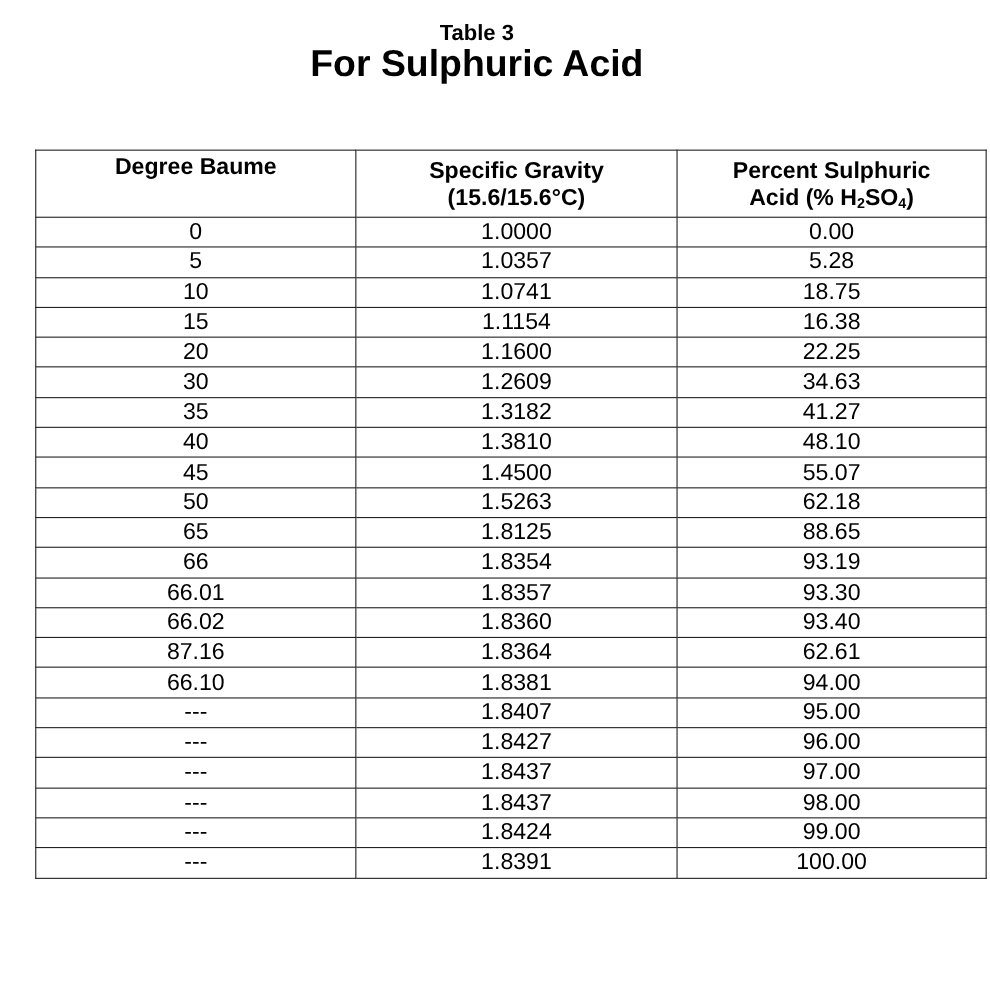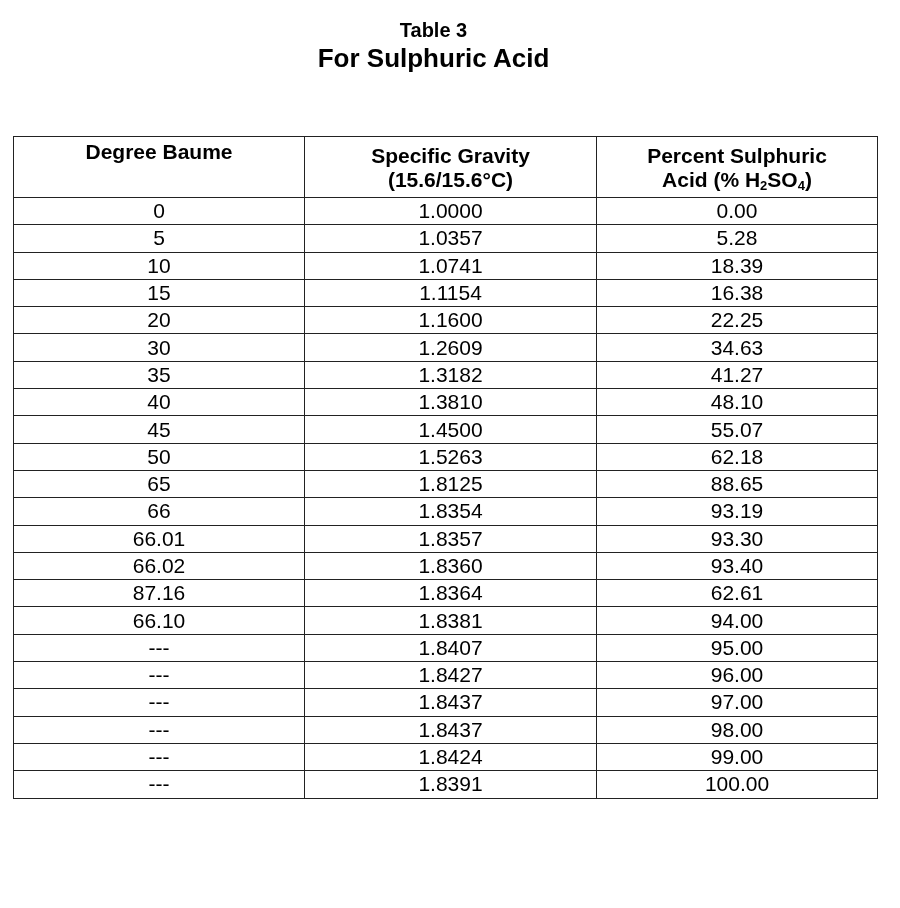--- a/index.html
+++ b/index.html
@@ -3,23 +3,23 @@
 <meta charset="utf-8">
 <style>
   html, body { margin: 0; padding: 0; background: #ffffff; }
   body {
     width: 900px; height: 908px; position: relative; overflow: hidden;
     font-family: "Liberation Sans", sans-serif; color: #000;
   }
   .titles { position: absolute; top: 17px; left: 0; width: 867px; text-align: center; font-weight: bold; }
   .t1 { font-size: 20px; line-height: 26px; }
   .t2 { font-size: 26px; line-height: 31px; }
-  .t3 { font-size: 26px; line-height: 31px; }
+  .t3 { font-size: 34px; line-height: 31px; }
   table {
-    position: absolute; top: 136px; left: 13px; width: 864px;
+    position: absolute; top: 136px; left: 32px; width: 864px;
     border-collapse: collapse; table-layout: fixed;
   }
   col.c1 { width: 291px; } col.c2 { width: 292px; } col.c3 { width: 281px; }
   th, td { border: 1.5px solid #222; text-align: center; padding: 0; }
   th { font-size: 21px; font-weight: bold; line-height: 24px; height: 57px; vertical-align: middle; padding-top: 2px; }
   td { font-size: 21px; height: 26.3px; line-height: 24px; vertical-align: middle; }
   sub { font-size: 13px; vertical-align: -3px; line-height: 0; }
 </style>
 </head>
 <body>
@@ -57,21 +57,21 @@
         <td>0.00</td>
       </tr>
       <tr>
         <td>5</td>
         <td>1.0357</td>
         <td>5.28</td>
       </tr>
       <tr>
         <td>10</td>
         <td>1.0741</td>
-        <td>18.39</td>
+        <td>18.75</td>
       </tr>
       <tr>
         <td>15</td>
         <td>1.1154</td>
         <td>16.38</td>
       </tr>
       <tr>
         <td>20</td>
         <td>1.1600</td>
         <td>22.25</td>

